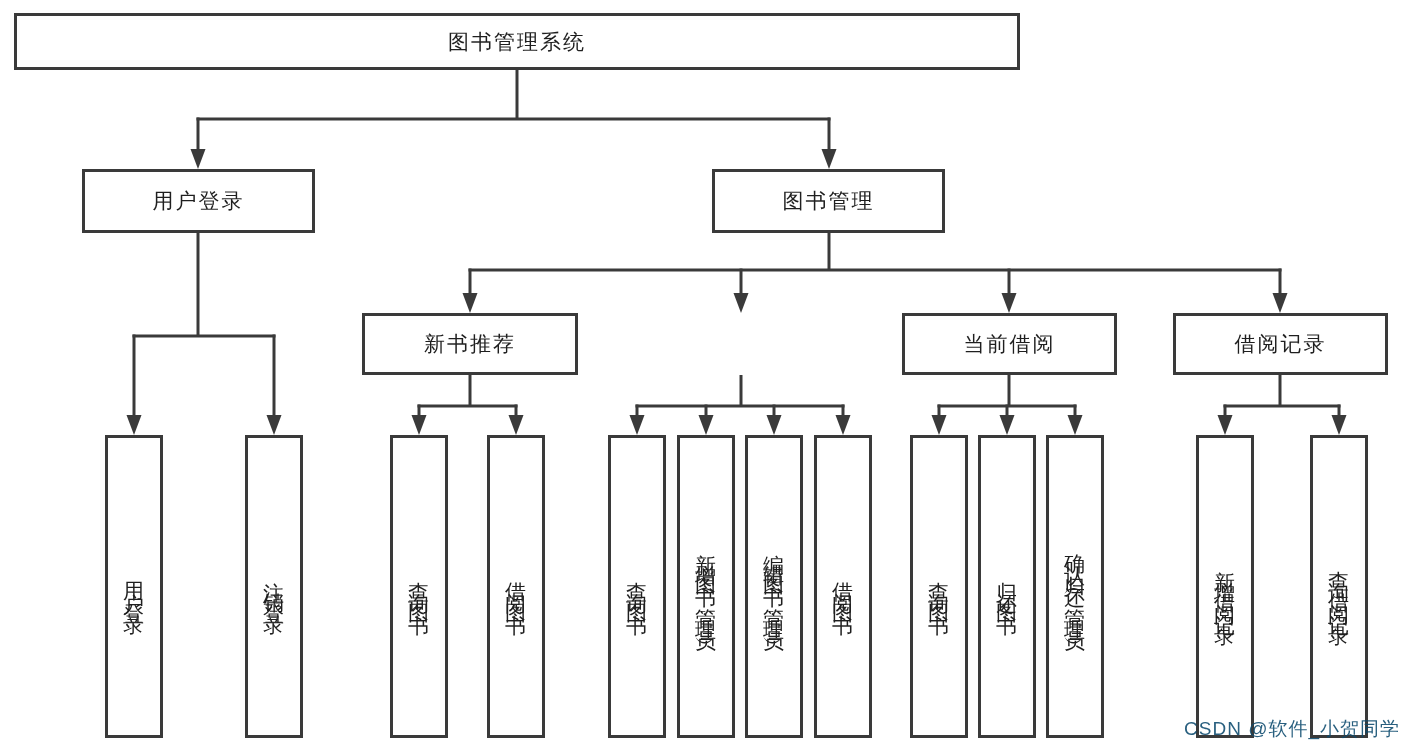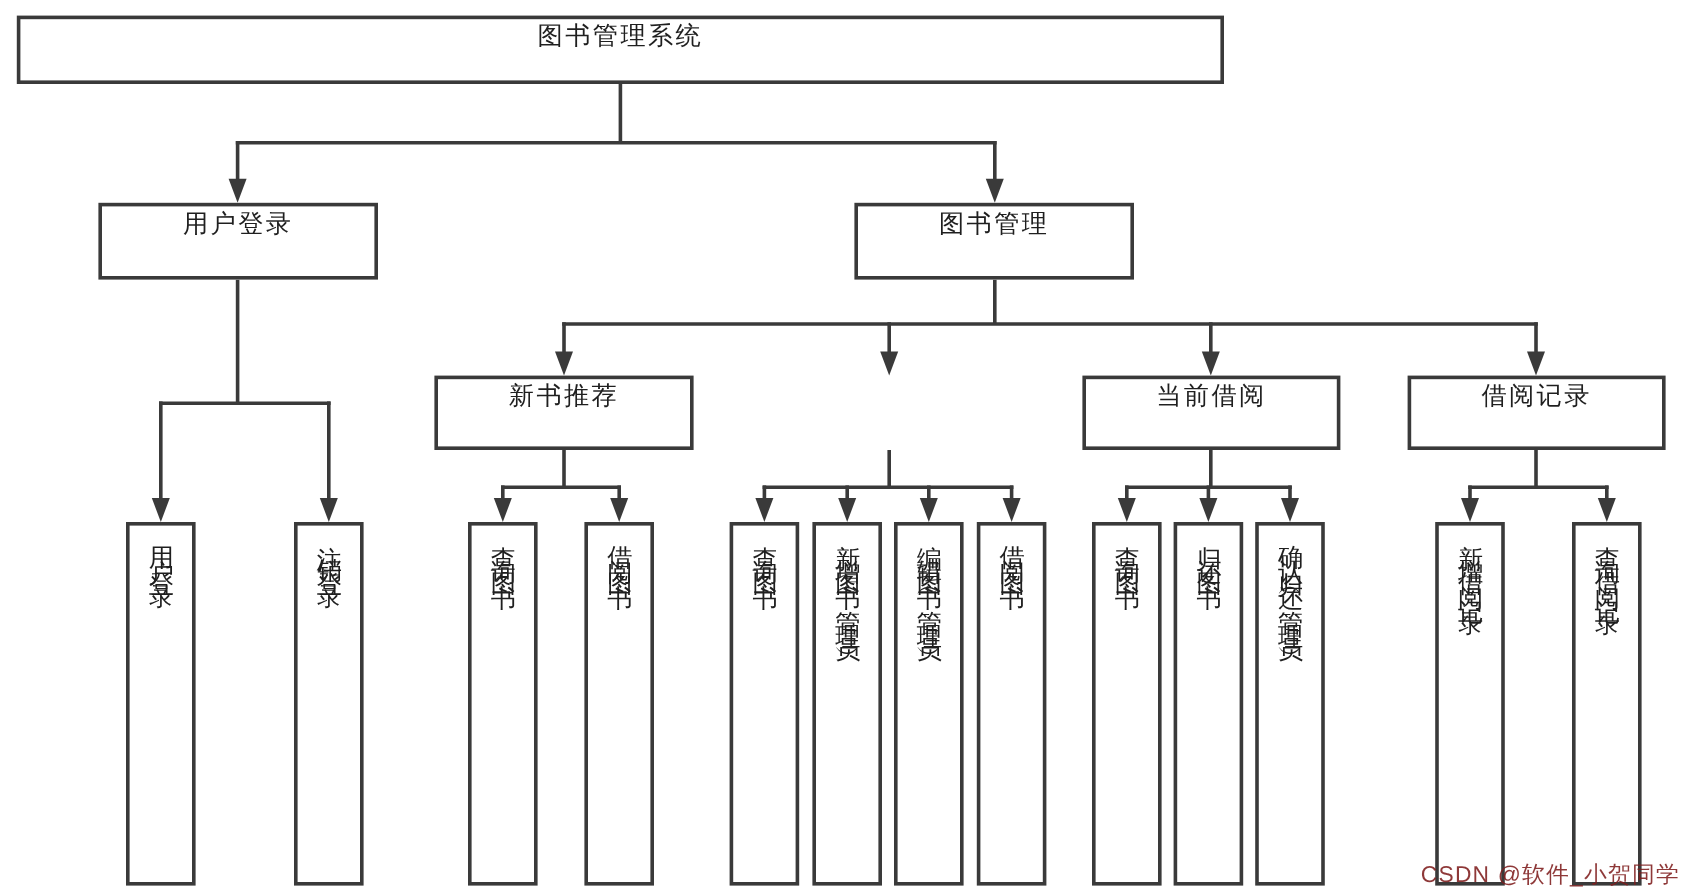--- a/index.html
+++ b/index.html
@@ -18,20 +18,21 @@
     pointer-events: none;
   }
   .wires line { stroke: #3a3a3a; stroke-width: 3; }
   .wires polygon { fill: #3a3a3a; }
   .node {
     position: absolute;
     box-sizing: border-box;
     border: 3px solid #3a3a3a;
     background: #ffffff;
     display: flex;
+    align-items: center;
     justify-content: center;
     color: #1f1f1f;
   }
   .h-label {
     font-size: 21px;
     letter-spacing: 2px;
     white-space: nowrap;
   }
   .v-label {
     writing-mode: vertical-rl;
@@ -40,21 +41,21 @@
     letter-spacing: 11px;
     line-height: 1;
     white-space: nowrap;
   }
   .watermark {
     position: absolute;
     right: 5px;
     bottom: 5px;
     font-size: 19px;
     letter-spacing: 1px;
-    color: #7f1d1d;
+    color: #0c4a6e;
     opacity: 0.88;
     z-index: 10;
     white-space: nowrap;
   }
 </style>
 </head>
 <body>
 
 <div class="canvas">
 

